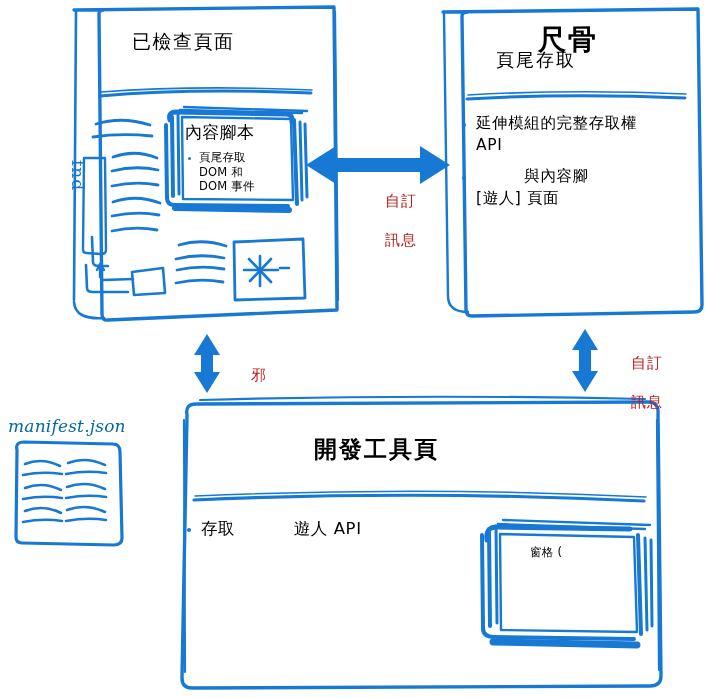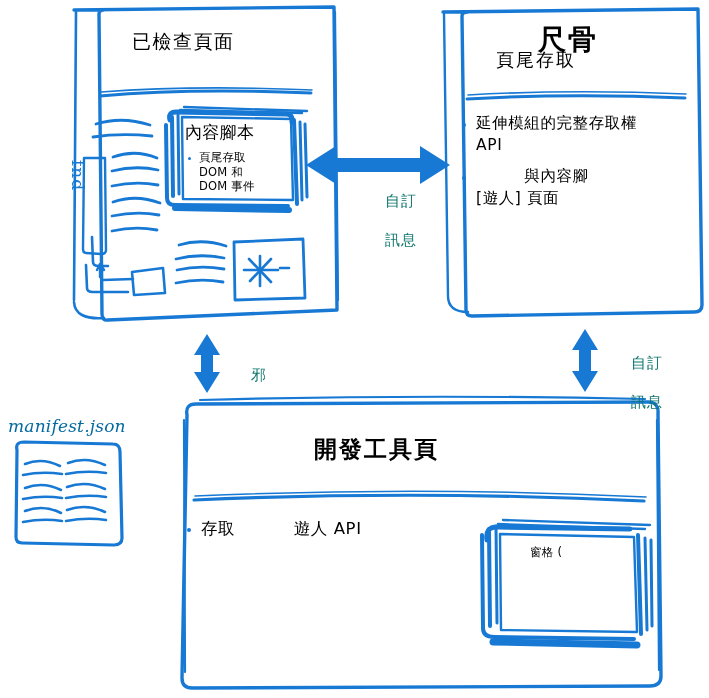--- a/index.html
+++ b/index.html
@@ -127,21 +127,21 @@
     font-size: 11.5px;
     letter-spacing: 0.3px;
   }
 
   
   .arrow-label {
     position: absolute;
     font-size: 15px;
     line-height: 1.28;
     letter-spacing: 1px;
-    color: #0f766e;
+    color: #b91c1c;
     white-space: pre;
   }
   #label-custom-msg-h { left: 362px; top: 173px; }
   #label-left-vert    { left: 228px; top: 347px; font-size: 15px; }
   #label-custom-msg-v { left: 608px; top: 335px; }
 
   
   #manifest-caption {
     position: absolute;
     left: 8px; top: 416px;

